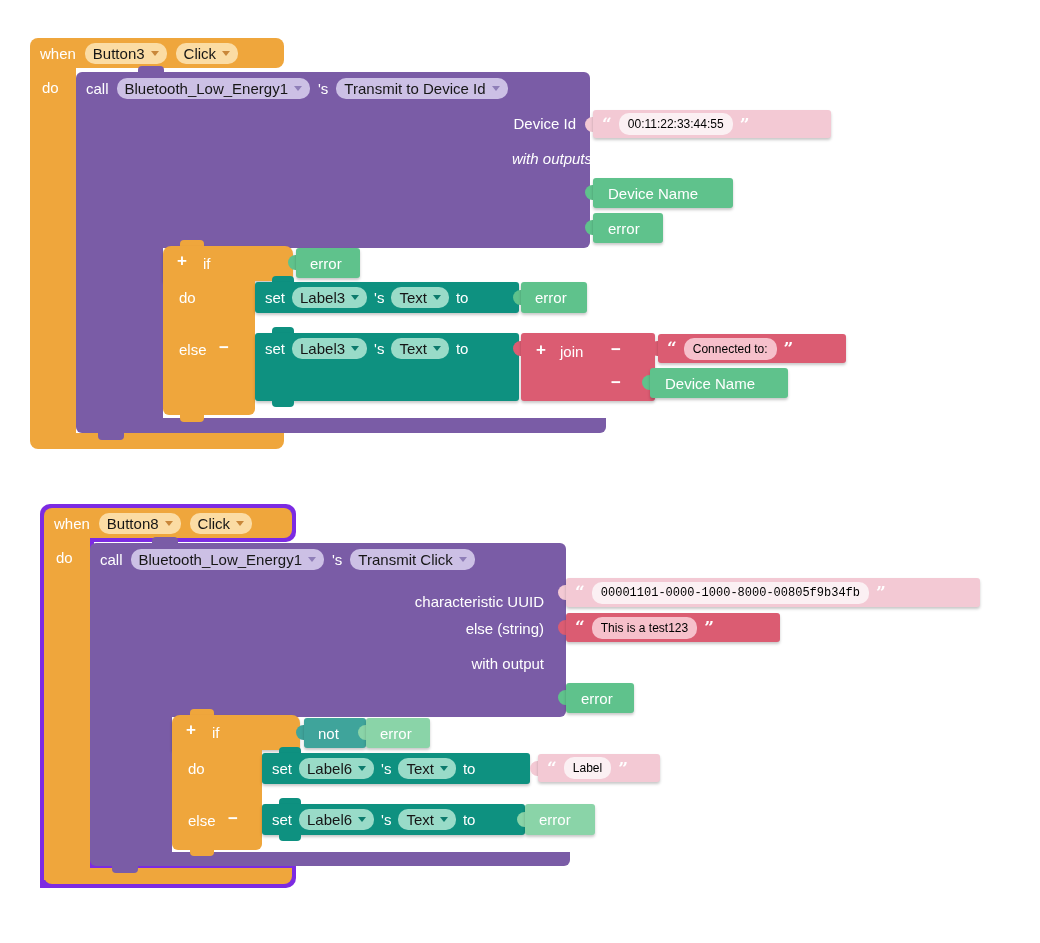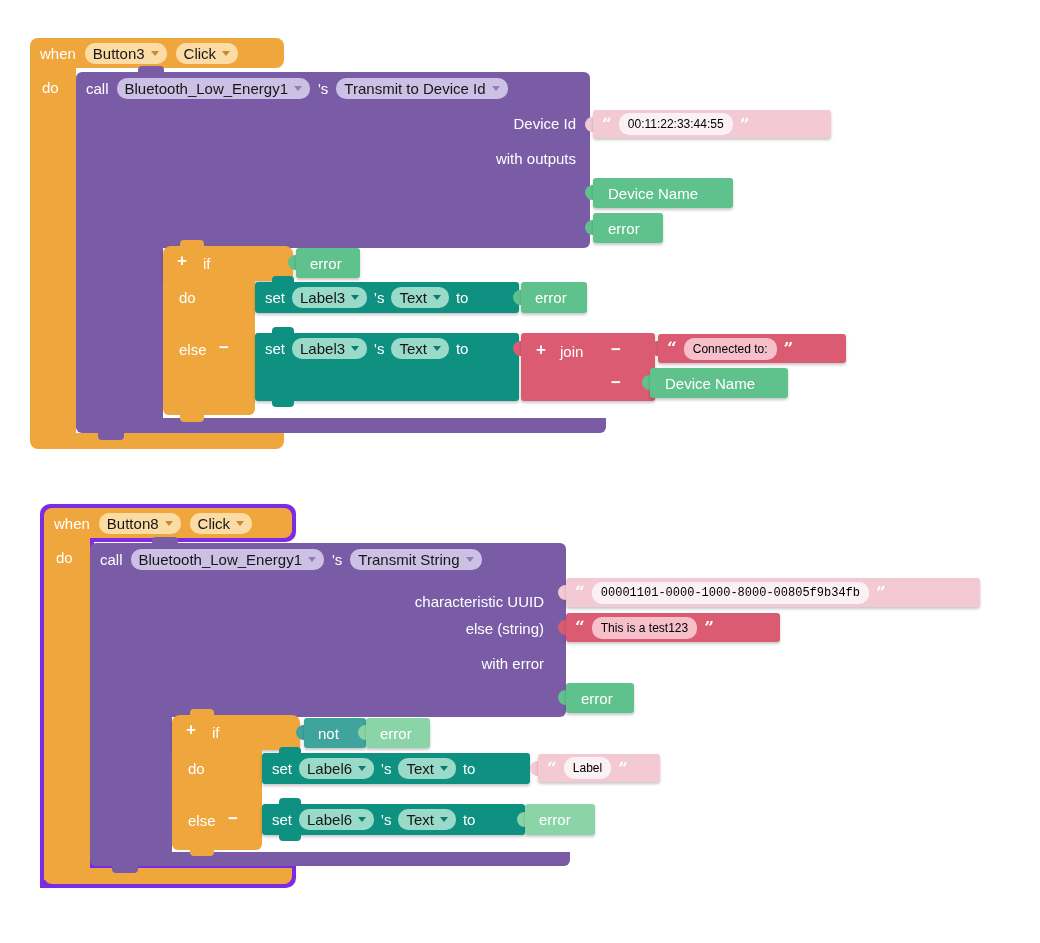--- a/index.html
+++ b/index.html
@@ -62,21 +62,21 @@
       <span>Bluetooth_Low_Energy1</span>
       <span class="tri tri-p"></span>
     </span>
     <span class="w">'s</span>
     <span class="dd f-p">
       <span>Transmit to Device Id</span>
       <span class="tri tri-p"></span>
     </span>
   </div>
   <span class="ralign" style="left:420px;width:156px;top:115px;">Device Id</span>
-  <span class="ralign" style="left:420px;width:156px;top:150px;">with outputs</span>
+  <span class="ralign" style="left:436px;width:156px;top:150px;font-style:italic;">with outputs</span>
   <span class="ralign" style="left:95px;width:75px;top:254px;">then do</span>
   <div class="b" style="left:76px;top:248px;width:87px;height:170px;background:var(--purple);"></div>
   <div class="b" style="left:76px;top:418px;width:530px;height:15px;background:var(--purple);border-radius:0 0 6px 6px;"></div>
   <div class="bumpd" style="left:98px;top:433px;width:26px;background:var(--purple);"></div>
 
   <div class="tab" style="left:585px;top:117px;background:var(--spink);"></div>
   <div class="b fx sh" style="left:593px;top:110px;width:238px;height:28px;background:var(--spink);border-radius:3px;padding:0 9px;gap:7px;">
     <span class="q">“</span>
     <span class="tf" style="background:var(--spink-f);">00:11:22:33:44:55</span>
     <span class="q">”</span>
@@ -185,27 +185,27 @@
   <div class="bumpu" style="left:152px;top:537px;width:26px;background:var(--purple);"></div>
   <div class="b" style="left:90px;top:543px;width:476px;height:174px;background:var(--purple);border-radius:6px 6px 6px 0;"></div>
   <div class="b fx" style="left:100px;top:548px;height:22px;gap:8px;">
     <span class="w">call</span>
     <span class="dd f-p">
       <span>Bluetooth_Low_Energy1</span>
       <span class="tri tri-p"></span>
     </span>
     <span class="w">'s</span>
     <span class="dd f-p">
-      <span>Transmit String</span>
+      <span>Transmit Click</span>
       <span class="tri tri-p"></span>
     </span>
   </div>
   <span class="ralign" style="left:380px;width:164px;top:593px;">characteristic UUID</span>
   <span class="ralign" style="left:380px;width:164px;top:620px;">else (string)</span>
-  <span class="ralign" style="left:380px;width:164px;top:655px;">with error</span>
+  <span class="ralign" style="left:380px;width:164px;top:655px;">with output</span>
   <span class="ralign" style="left:105px;width:75px;top:724px;">then do</span>
   <div class="b" style="left:90px;top:717px;width:82px;height:135px;background:var(--purple);"></div>
   <div class="b" style="left:90px;top:852px;width:480px;height:14px;background:var(--purple);border-radius:0 0 6px 6px;"></div>
   <div class="bumpd" style="left:112px;top:866px;width:26px;background:var(--purple);"></div>
 
   <div class="tab" style="left:558px;top:585px;background:var(--spink);"></div>
   <div class="b fx sh" style="left:566px;top:578px;width:414px;height:29px;background:var(--spink);border-radius:3px;padding:0 9px;gap:7px;">
     <span class="q">“</span>
     <span class="tf" style="background:var(--spink-f);font-family:Liberation Mono, monospace;">00001101-0000-1000-8000-00805f9b34fb</span>
     <span class="q">”</span>

